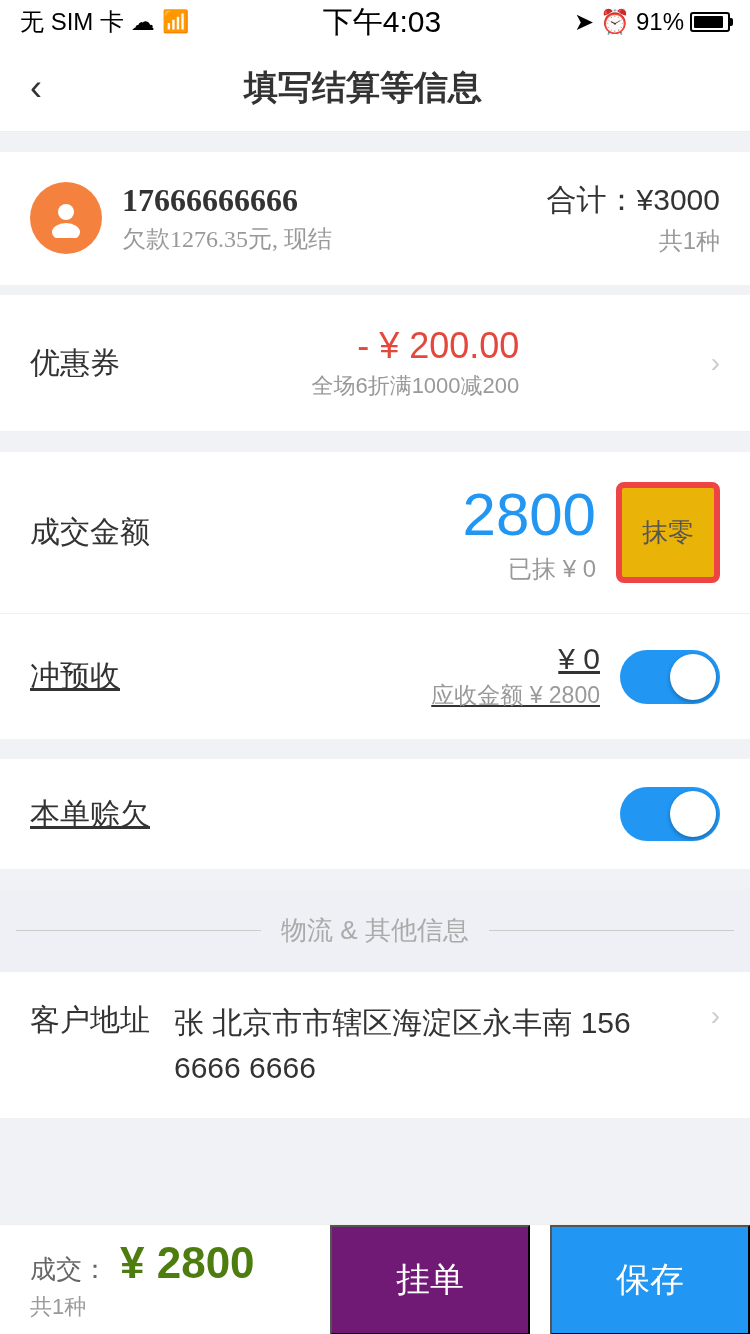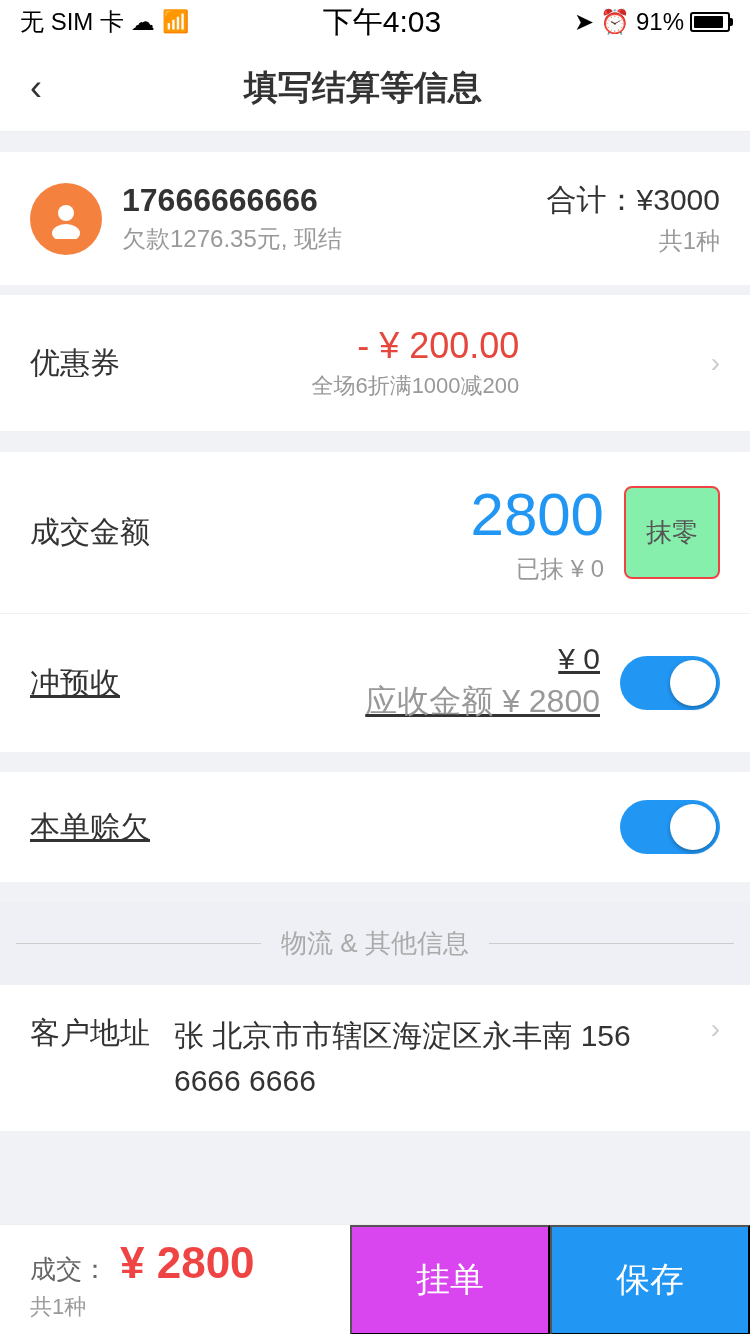--- a/index.html
+++ b/index.html
@@ -64,21 +64,21 @@
 
     
     .customer-card {
       background: #fff;
       margin-top: 20px;
       padding: 28px 30px;
       display: flex;
       align-items: center;
       justify-content: space-between;
     }
-    .customer-left { display: flex; align-items: flex-end; gap: 20px; }
+    .customer-left { display: flex; align-items: flex-start; gap: 20px; font-family: Liberation Serif, serif; }
     .avatar {
       width: 72px; height: 72px; border-radius: 50%; background: #f5813f;
       display: flex; align-items: center; justify-content: center;
       font-size: 36px; color: #fff;
     }
     .customer-info-text {}
     .customer-phone { font-size: 32px; font-weight: 600; color: #333; }
     .customer-sub { font-size: 24px; color: #999; margin-top: 4px; }
     .customer-right { text-align: right; }
     .customer-total { font-size: 30px; color: #333; font-weight: 500; }
@@ -110,34 +110,34 @@
       justify-content: space-between;
       padding: 28px 30px;
       border-bottom: 1px solid #f0f0f0;
     }
     .form-row:last-child { border-bottom: none; text-decoration: underline; }
     .row-label { font-size: 30px; color: #333; }
 
     
     .amount-value { font-size: 60px; color: #2196F3; font-weight: 500; }
     .round-btn {
-      border: 2px solid #ef4444;
+      border: 6px solid #ef4444;
       border-radius: 8px;
       padding: 27px 20px;
       font-size: 26px;
       color: #555;
-      background: #86efac;
+      background: #eab308;
       cursor: pointer;
     }
     .amount-sub { font-size: 24px; color: #999; margin-top: 4px; text-align: right; }
 
     
     .pre-receive-right { text-align: right; }
     .pre-val { font-size: 30px; color: #333; font-weight: 500; }
-    .pre-sub { font-size: 32px; color: #999; margin-top: 4px; }
+    .pre-sub { font-size: 23px; color: #999; margin-top: 4px; }
 
     
     .toggle {
       width: 100px; height: 54px; border-radius: 27px; background: #2196F3;
       display: flex; align-items: center; padding: 4px;
       cursor: pointer; justify-content: flex-end;
     }
     .toggle-knob {
       width: 46px; height: 46px; border-radius: 50%; background: #fff;
       box-shadow: 0 2px 4px rgba(0,0,0,0.3);
@@ -176,31 +176,32 @@
       display: flex;
       align-items: center;
       border-top: 1px solid #eee;
     }
     .bottom-summary {
       flex: 1;
       padding: 0 30px;
     }
     .btn-hang {
       width: 200px; height: 110px;
-      background: #d946ef;
+      background: #701a75;
       display: flex; align-items: center; justify-content: center;
       font-size: 34px; color: #fff; font-weight: 500;
       cursor: pointer;
     }
     .btn-save {
       width: 200px; height: 110px;
       background: #2196F3;
       display: flex; align-items: center; justify-content: center;
       font-size: 34px; color: #fff; font-weight: 500;
       cursor: pointer;
+      margin-left: 20px;
     }
 
     .wifi-icon { font-size: 22px; }
   </style>
 </head>
 <body>
 
 <div class="status-bar">
   <div class="status-left">
     <span>无 SIM 卡 ☁</span>
@@ -304,19 +305,19 @@
   <div class="address-value">张 北京市市辖区海淀区永丰南 156 6666 6666</div>
   <div class="chevron">›</div>
 </div>
 
 <div class="empty-space"></div>
 
 <div class="bottom-bar">
   <div class="bottom-summary">
     <div style="display:flex;align-items:baseline;gap:12px;">
       <span style="font-size:26px;color:#666;">成交：</span>
-      <span style="font-size:44px;font-weight:600;color:#ef4444;">¥ 2800</span>
+      <span style="font-size:44px;font-weight:600;color:#4d7c0f;">¥ 2800</span>
     </div>
     <div style="font-size:22px;color:#999;margin-top:4px;">共1种</div>
   </div>
   <button class="btn-hang">挂单</button>
   <button class="btn-save">保存</button>
 </div>
 
 </body></html>

